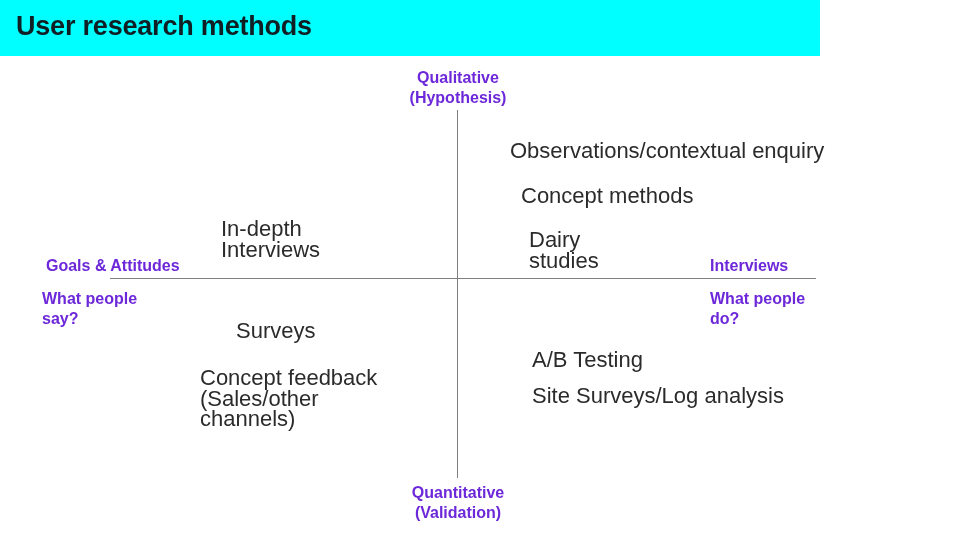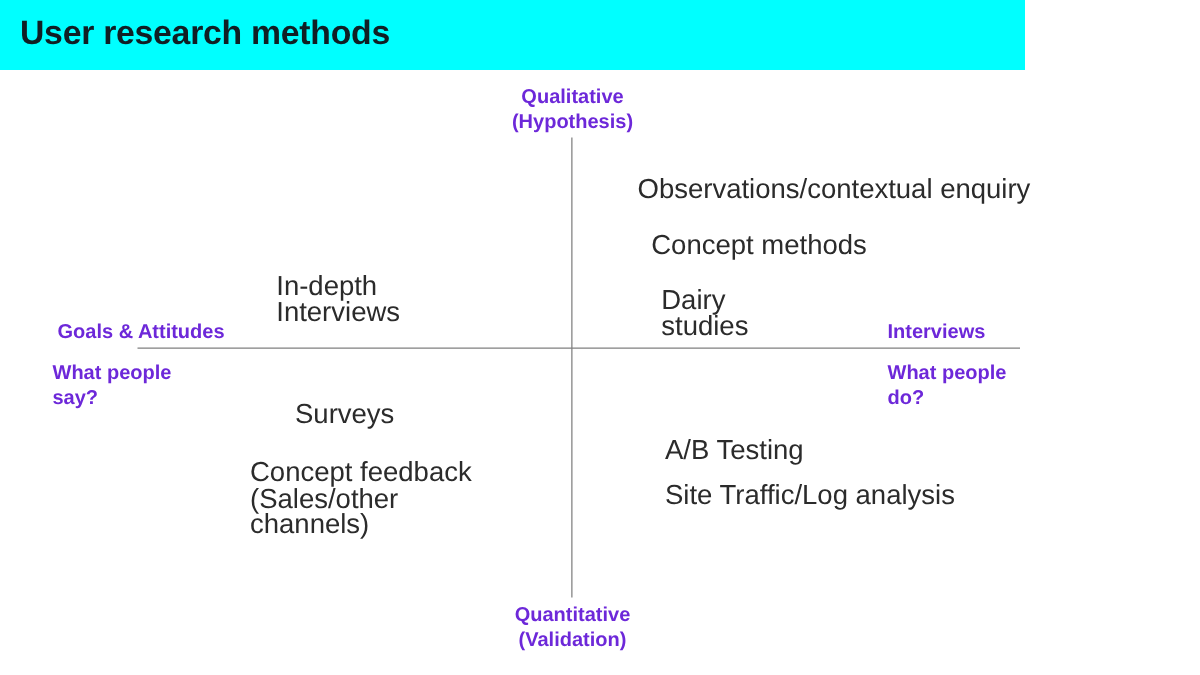--- a/index.html
+++ b/index.html
@@ -155,15 +155,15 @@
 studies</div>
 
   <div class="method" id="method-surveys">Surveys</div>
 
   <div class="method" id="method-customer-feedback">Concept feedback
 (Sales/other
 channels)</div>
 
   <div class="method" id="method-ab-testing">A/B Testing</div>
 
-  <div class="method" id="method-site-traffic">Site Traffic/Log analysis</div>
+  <div class="method" id="method-site-traffic">Site Surveys/Log analysis</div>
 
 </div>
 
 </body></html>

